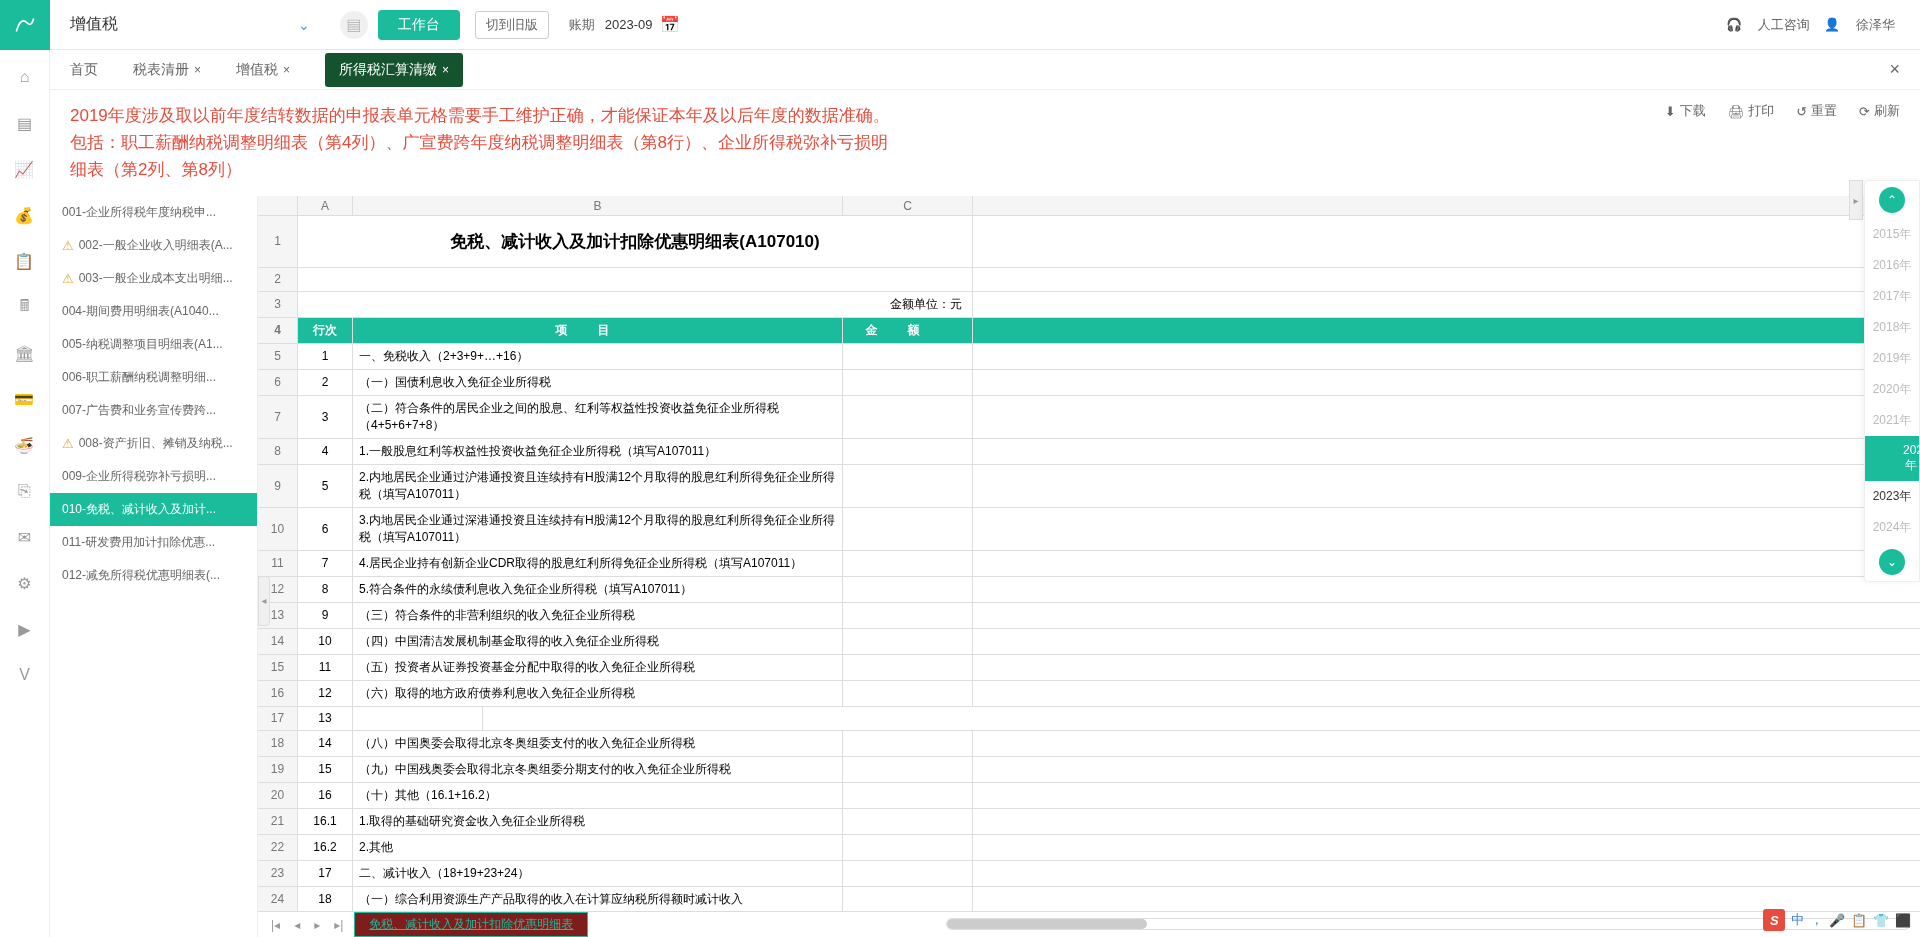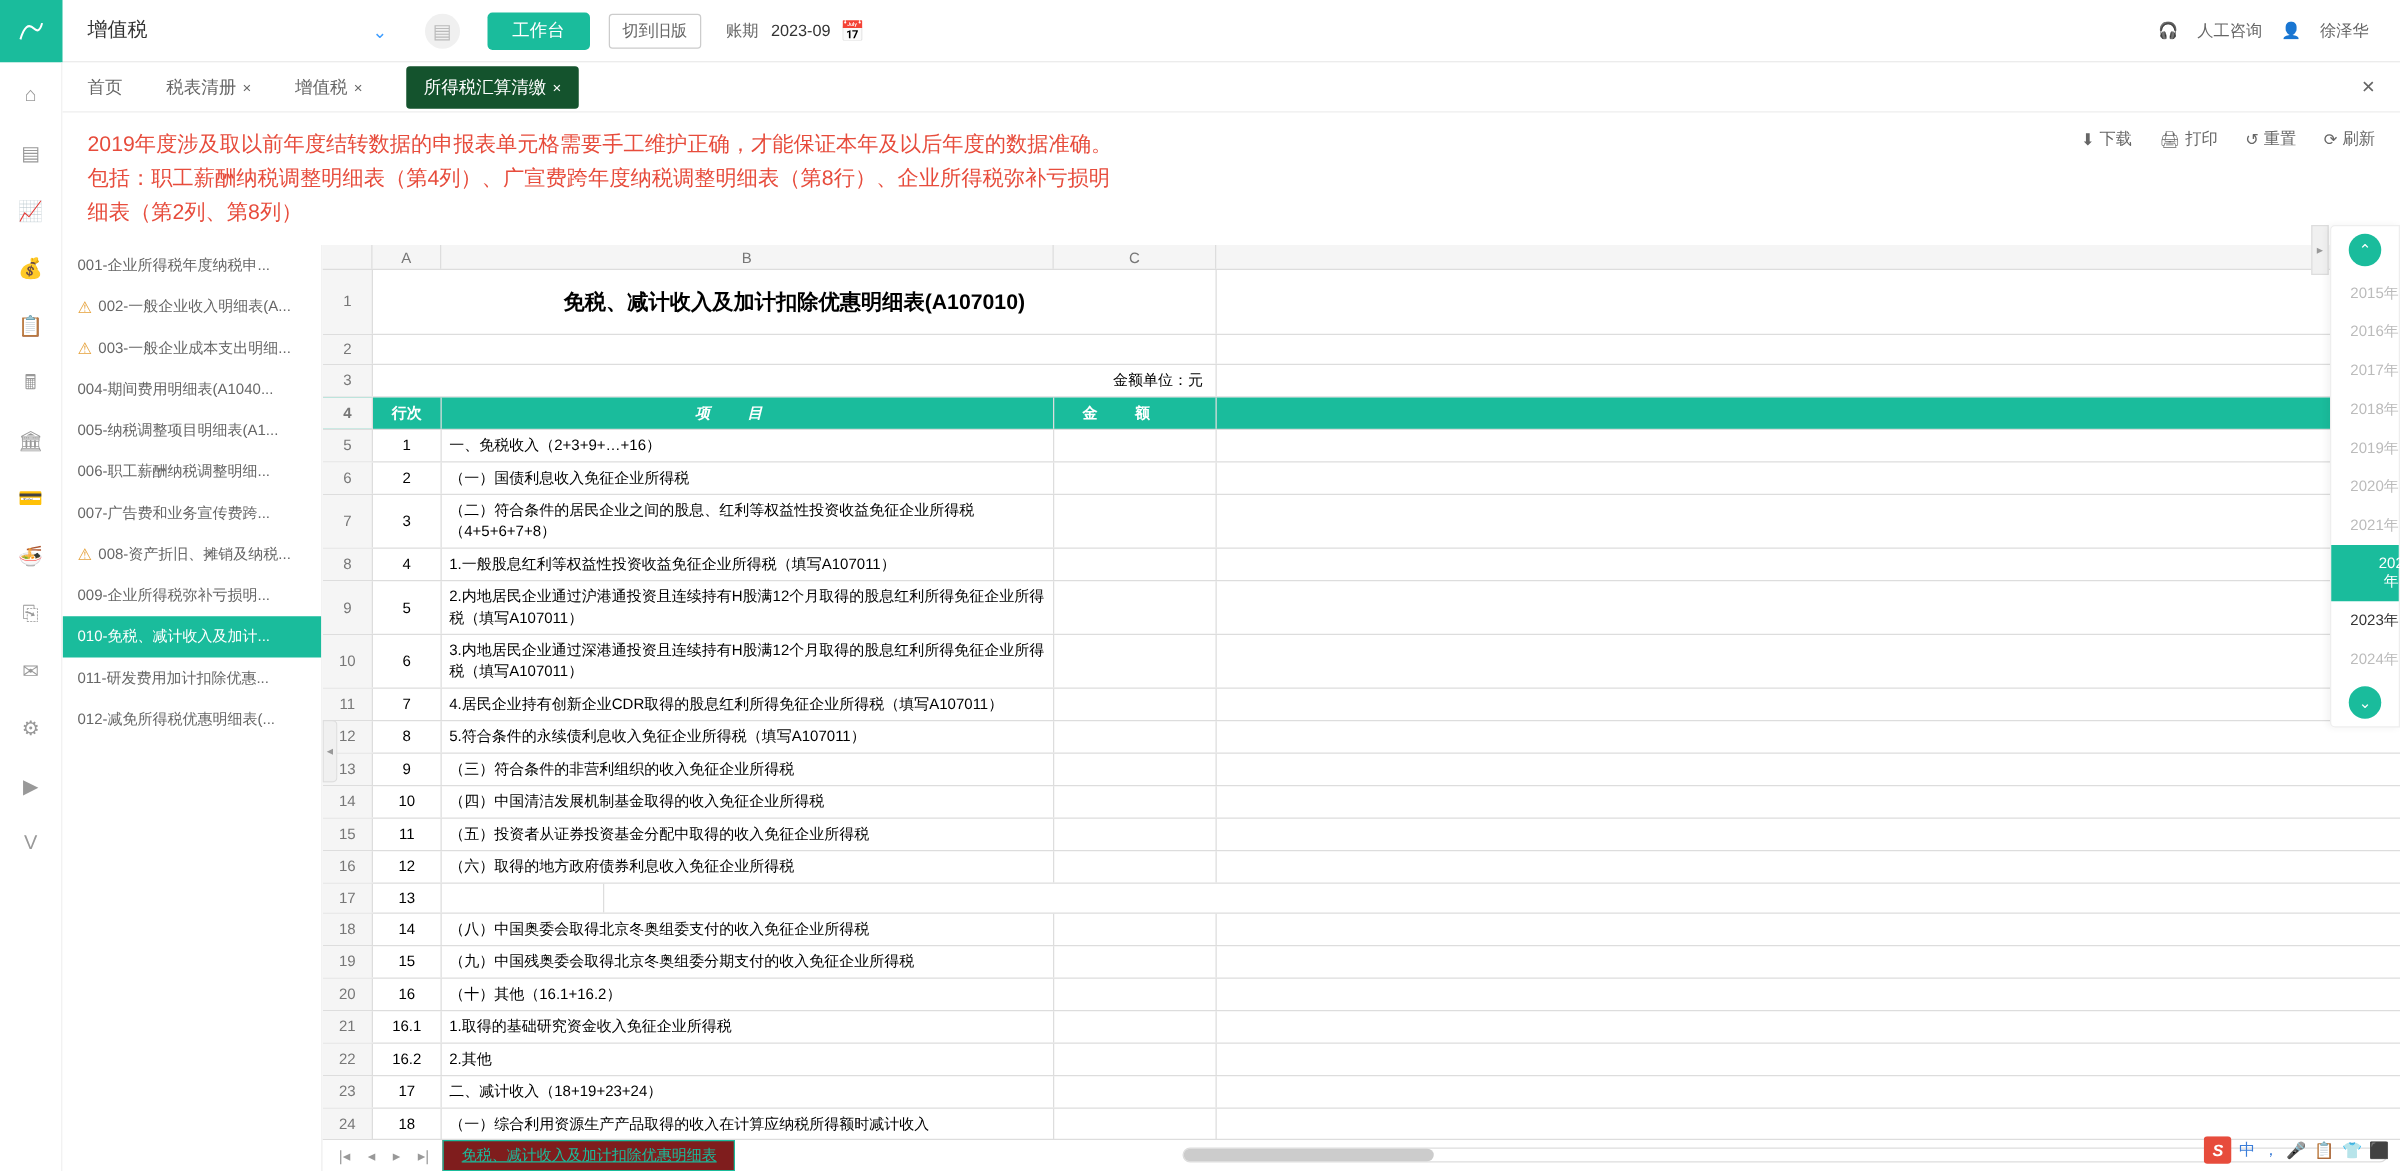--- a/index.html
+++ b/index.html
@@ -4,21 +4,21 @@
 <style>
 * { margin: 0; padding: 0; box-sizing: border-box; font-family: "Microsoft YaHei", Arial, sans-serif; }
 body { background: #f5f7fa; overflow: hidden; width: 1920px; height: 937px; }
 
 .topbar { height: 50px; background: #fff; display: flex; align-items: center; padding: 0 15px; border-bottom: 1px solid #e6e6e6; }
 .logo-area { width: 50px; height: 50px; background: #1abc9c; display: flex; align-items: center; justify-content: center; position: absolute; left: 0; top: 0; }
 .logo-area svg { width: 26px; height: 26px; }
 .top-title { margin-left: 55px; font-size: 16px; color: #333; }
 .chevron-down { margin-left: 180px; color: #409eff; font-size: 14px; cursor: pointer; }
 .circle-btn { width: 28px; height: 28px; border-radius: 50%; background: #f0f0f0; margin-left: 30px; display: flex; align-items: center; justify-content: center; color: #bbb; }
-.workspace-btn { background: #1abc9c; color: #fff; padding: 6px 20px; border-radius: 4px; margin-left: 22px; border: none; font-size: 14px; cursor: pointer; }
+.workspace-btn { background: #1abc9c; color: #fff; padding: 6px 20px; border-radius: 4px; margin-left: 10px; border: none; font-size: 14px; cursor: pointer; }
 .switch-btn { border: 1px solid #ccc; padding: 4px 10px; border-radius: 3px; margin-left: 15px; font-size: 13px; color: #666; background: #fff; cursor: pointer; }
 .period-label { margin-left: 20px; font-size: 13px; color: #666; }
 .period-value { margin-left: 10px; font-size: 13px; color: #333; }
 .cal-icon { margin-left: 8px; color: #1abc9c; }
 .top-right { margin-left: auto; display: flex; align-items: center; gap: 15px; color: #666; font-size: 13px; }
 .headset-icon, .user-icon { color: #999; }
 .user-name { margin-right: 10px; }
 
 .sidebar { position: absolute; left: 0; top: 50px; width: 50px; height: calc(100% - 50px); background: #fff; border-right: 1px solid #eee; display: flex; flex-direction: column; align-items: center; padding-top: 15px; gap: 22px; }
 .sidebar-item { width: 24px; height: 24px; color: #999; cursor: pointer; display: flex; align-items: center; justify-content: center; }
@@ -57,35 +57,35 @@
 .row-num { width: 40px; background: #f5f5f5; border-right: 1px solid #ddd; text-align: center; color: #777; display: flex; align-items: center; justify-content: center; }
 .cell { border-right: 1px solid #ddd; padding: 4px 6px; display: flex; align-items: center; }
 .cell-A { width: 55px; justify-content: center; }
 .cell-B { width: 490px; }
 .cell-C { width: 130px; }
 
 .title-row .cell-merged { width: 675px; text-align: center; justify-content: center; font-size: 17px; font-weight: bold; padding: 14px 0; }
 .unit-row .cell-merged { width: 675px; justify-content: flex-end; padding-right: 10px; }
 .header-row { background: #1abc9c; color: #fff; font-weight: bold; }
 .header-row .cell-A, .header-row .cell-B, .header-row .cell-C { justify-content: center; }
-.header-row .cell-B { letter-spacing: 30px; font-style: italic; }
+.header-row .cell-B { letter-spacing: 30px; }
 .header-row .cell-C { letter-spacing: 30px; }
 
 .collapse-handle { position: absolute; left: 0; top: 380px; width: 12px; height: 50px; background: #f0f0f0; border: 1px solid #ddd; border-radius: 0 4px 4px 0; cursor: pointer; display: flex; align-items: center; justify-content: center; color: #999; font-size: 10px; }
 
 .sheet-tabs { height: 26px; border-top: 1px solid #ddd; display: flex; align-items: center; font-size: 12px; padding: 0 10px; gap: 8px; }
 .sheet-nav-btn { color: #999; cursor: pointer; padding: 0 3px; }
 .sheet-tab { border: 1px solid #1abc9c; border-bottom: 2px solid #1abc9c; padding: 3px 14px; color: #1abc9c; background: #7f1d1d; text-decoration: underline; }
 .hscroll { flex: 1; margin-left: 350px; height: 14px; }
 .hscroll-track { height: 12px; border: 1px solid #ddd; border-radius: 6px; position: relative; }
 .hscroll-thumb { position: absolute; left: 0; width: 200px; height: 10px; background: #ccc; border-radius: 5px; }
 
 .year-rail { position: absolute; right: 0; top: 130px; width: 56px; background: #fff; border: 1px solid #eee; border-radius: 4px 0 0 4px; box-shadow: -2px 0 6px rgba(0,0,0,.05); display: flex; flex-direction: column; align-items: center; font-size: 12px; }
 .year-btn { width: 26px; height: 26px; border-radius: 50%; background: #1abc9c; color: #fff; display: flex; align-items: center; justify-content: center; margin: 6px 0; cursor: pointer; }
-.year-item { padding: 7px 0; color: #bbb; cursor: pointer; width: 100%; text-align: right; }
+.year-item { padding: 7px 0; color: #bbb; cursor: pointer; width: 100%; text-align: center; }
 .year-item.current { background: #1abc9c; color: #fff; padding-left: 38px; }
 .year-item.next { color: #333; }
 
 .right-expand { position: absolute; right: 57px; top: 130px; width: 14px; height: 40px; background: #f0f0f0; border: 1px solid #ddd; display: flex; align-items: center; justify-content: center; color: #999; cursor: pointer; font-size: 10px; }
 
 .ime-bar { position: absolute; right: 8px; bottom: 6px; display: flex; gap: 6px; align-items: center; font-size: 13px; }
 .ime-logo { width: 22px; height: 22px; background: #e74c3c; color: #fff; display: flex; align-items: center; justify-content: center; border-radius: 3px; font-weight: bold; font-style: italic; }
 .ime-item { color: #3b7dd8; }
 </style>
 </head>

